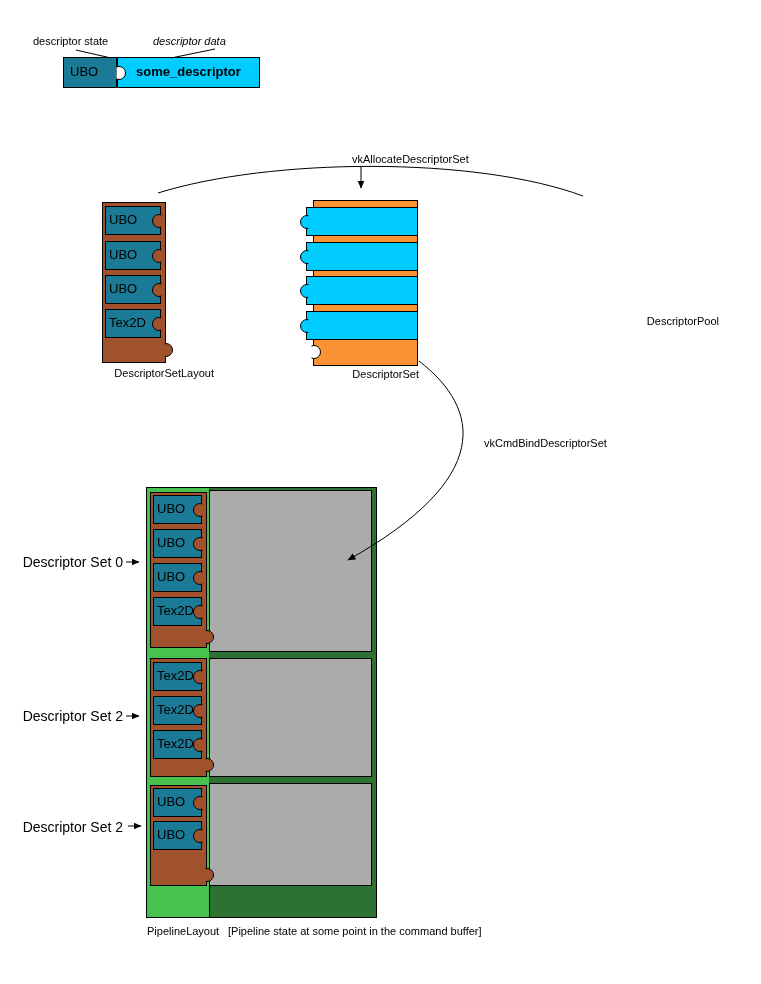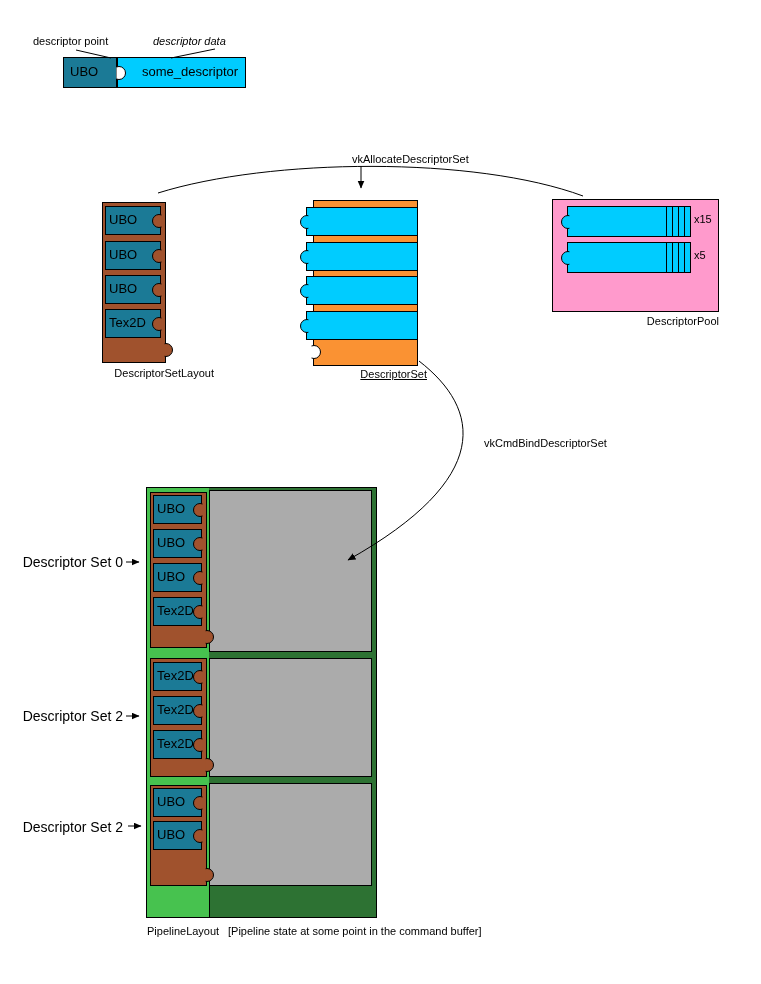--- a/index.html
+++ b/index.html
@@ -40,27 +40,27 @@
             background:repeating-linear-gradient(90deg,#000 0 1px,transparent 1px 6px);}
   .stack{position:absolute;box-sizing:border-box;border:1px solid #000;background:var(--brown);}
   .grayarea{position:absolute;box-sizing:border-box;border:1px solid #000;background:var(--gray);left:62px;width:163px;}
   .set-label{position:absolute;left:20px;width:103px;text-align:right;font-size:14px;line-height:12px;white-space:nowrap;}
 </style>
 </head>
 <body>
 
 <div class="page">
 
-  <div class="ann" style="left:33px;top:35px;">descriptor point</div>
+  <div class="ann" style="left:33px;top:35px;">descriptor state</div>
   <div class="ann" style="left:153px;top:35px;font-style:italic;">descriptor data</div>
 
   <div class="box" style="left:63px;top:57px;width:54px;height:31px;background:var(--teal);
        font-size:13px;line-height:28px;padding-left:6px;">UBO</div>
-  <div class="box" style="left:117px;top:57px;width:129px;height:31px;background:var(--cyan);
-       font-size:13px;line-height:28px;padding-left:24px;"><span class="notch left"></span><span>some_descriptor</span></div>
+  <div class="box" style="left:117px;top:57px;width:143px;height:31px;background:var(--cyan);
+       font-size:13px;line-height:28px;padding-left:18px;font-weight:bold;"><span class="notch left"></span><span>some_descriptor</span></div>
 
   <div class="stack" style="left:102px;top:202px;width:64px;height:161px;">
     <div class="blk" style="top:3px;">
       <span>UBO</span>
       <span class="notch right"></span></div>
     <div class="blk" style="top:38px;">
       <span>UBO</span>
       <span class="notch right"></span></div>
     <div class="blk" style="top:72px;">
       <span>UBO</span>
@@ -80,34 +80,22 @@
         <span class="bump left"></span>
       </div>
     <div class="slot" style="left:-8px;top:75px;width:112px;height:29px;">
         <span class="bump left"></span>
       </div>
     <div class="slot" style="left:-8px;top:110px;width:112px;height:29px;">
         <span class="bump left"></span>
       </div>
     <span class="ds-notch"></span>
   </div>
-  <div class="ann ctr" style="left:321px;top:368px;width:106px;text-decoration:underline;">DescriptorSet</div>
+  <div class="ann ctr" style="left:313px;top:368px;width:106px;">DescriptorSet</div>
 
-  <div class="box" style="left:552px;top:199px;width:167px;height:113px;background:var(--pink);">
-    <div class="slot" style="left:14px;top:6px;width:124px;height:31px;">
-        <span class="bump left"></span>
-         <span class="pool-lines"></span>
-      </div>
-    <div class="slot" style="left:14px;top:42px;width:124px;height:31px;">
-        <span class="bump left"></span>
-         <span class="pool-lines"></span>
-      </div>
-    <div class="ann" style="left:141px;top:13px;">x15</div>
-    <div class="ann" style="left:141px;top:49px;">x5</div>
-  </div>
   <div class="ann ctr" style="left:552px;top:315px;width:167px;">DescriptorPool</div>
 
   <div class="ann" style="left:322px;top:153px;margin-left:30px;">vkAllocateDescriptorSet</div>
   <div class="ann" style="left:484px;top:437px;">vkCmdBindDescriptorSet</div>
 
   <div class="box" style="left:146px;top:487px;width:231px;height:431px;background:var(--dgreen);">
     <div style="position:absolute;left:0;top:0;width:62px;height:429px;background:var(--lgreen);"></div>
 
     <div class="grayarea" style="top:2px;height:162px;"></div>
     <div class="grayarea" style="top:170px;height:119px;"></div>

